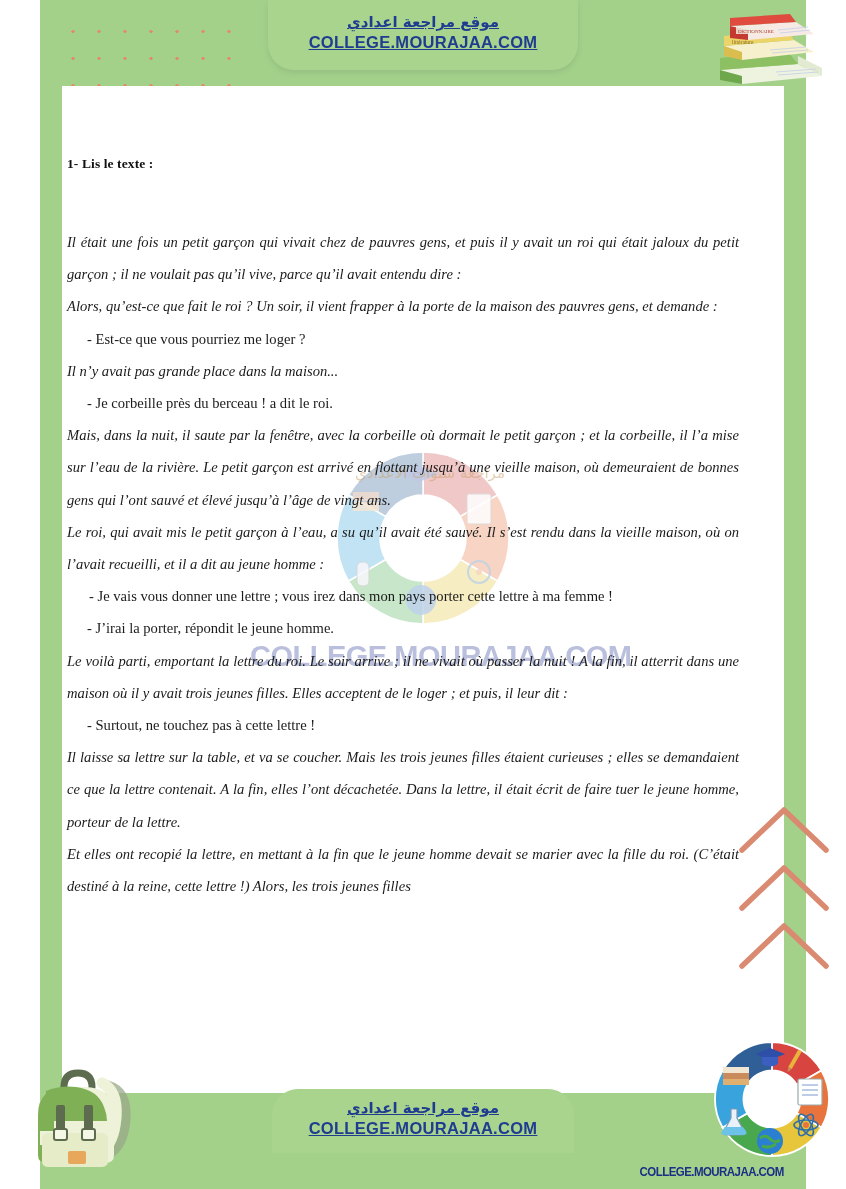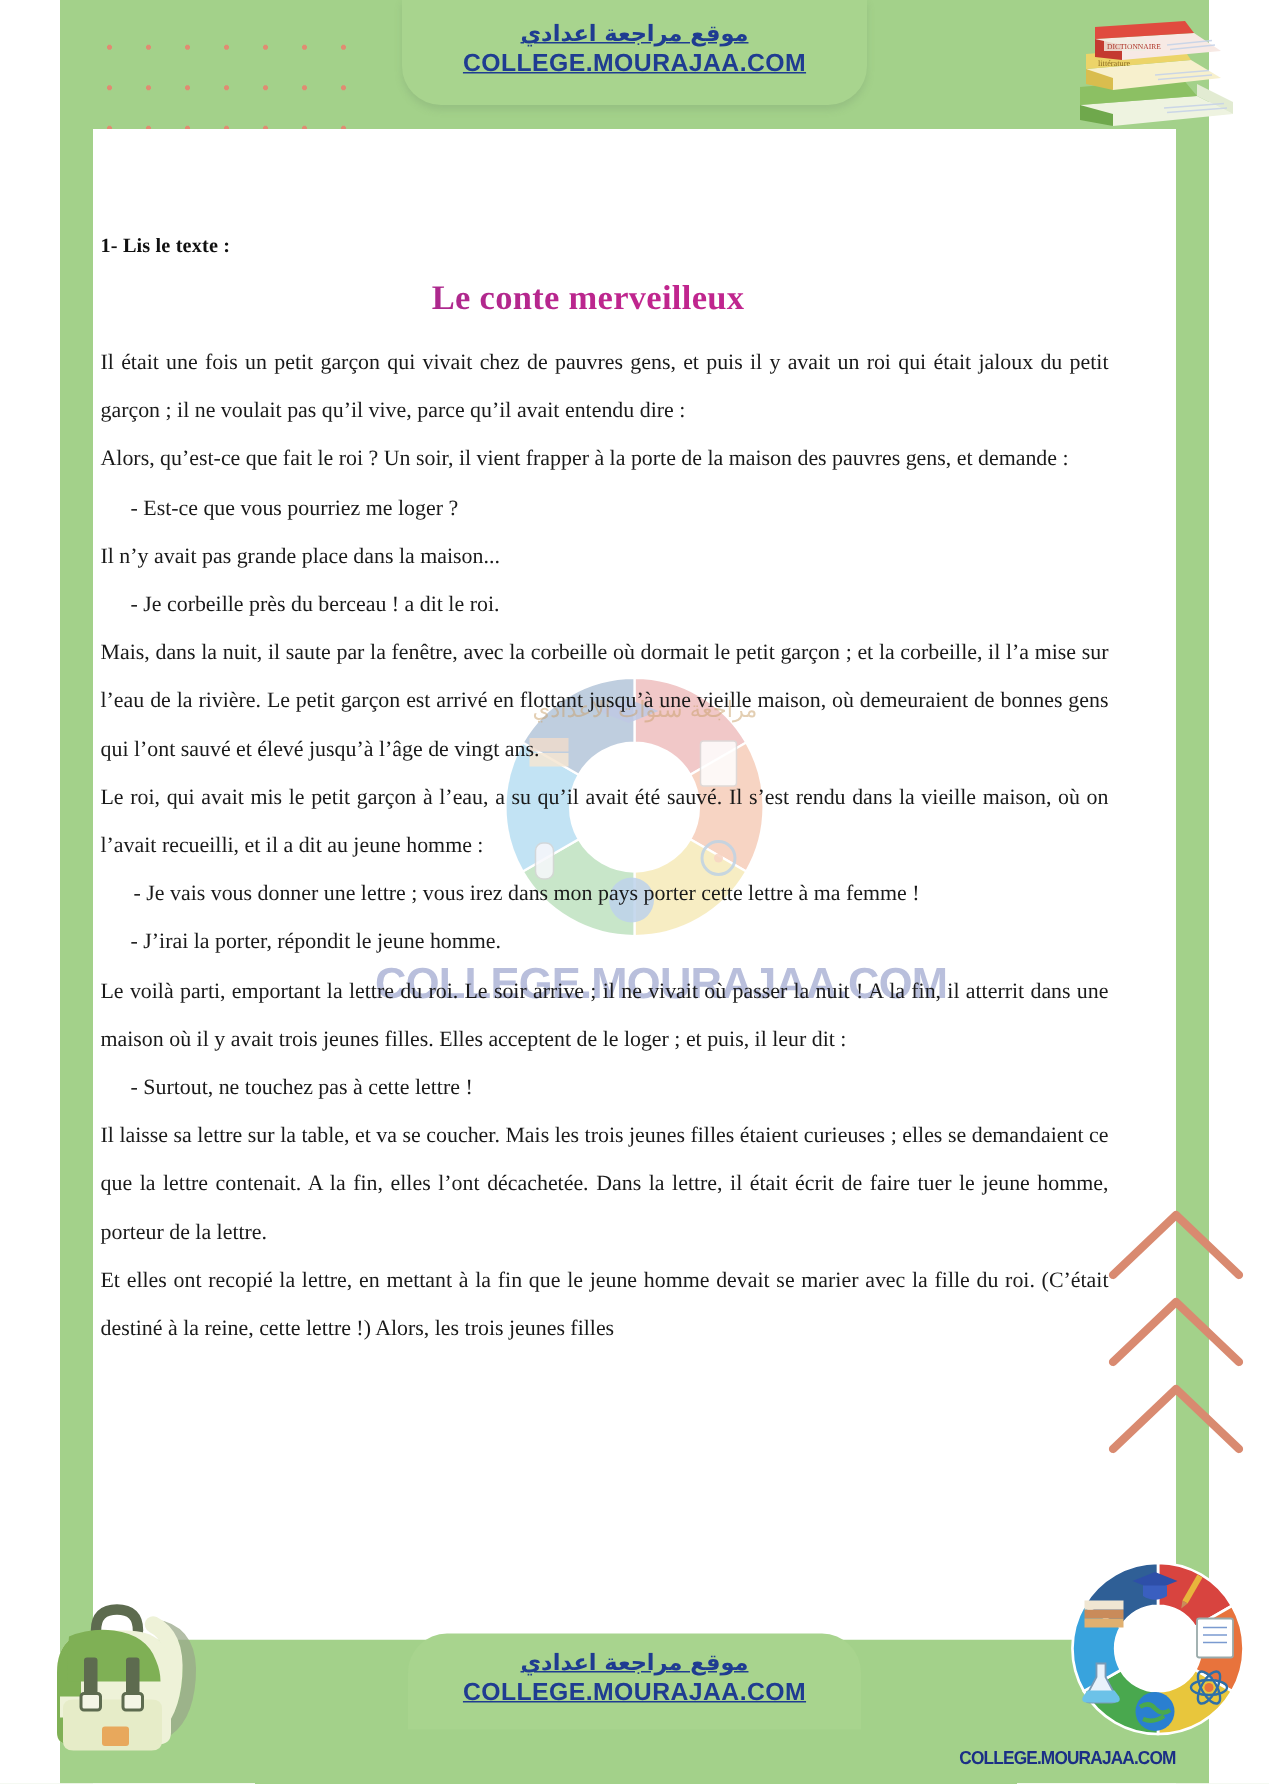--- a/index.html
+++ b/index.html
@@ -167,22 +167,22 @@
     line-height:32.2px;
     text-align:justify;
     text-justify:inter-word;
   }
   .body-text p{margin:0;}
   .body-text p.dash{
     padding-left:36px;
     text-indent:-16px;
   }
   .body-text p.dash.wide{padding-left:52px;text-indent:-30px;}
-  .body-text p.plain{text-align:justify;}
-  .body-text p.last{text-align:justify;}
+  .body-text p.plain{text-align:justify;font-style:italic;}
+  .body-text p.last{text-align:justify;font-style:italic;}
 </style>
 </head>
 <body>
 
 <div class="page">
 
   <div class="frame-top"></div>
   <div class="frame-bottom"></div>
   <div class="frame-left"></div>
   <div class="frame-right"></div>
@@ -268,21 +268,20 @@
         <path d="M60 36 L96 33"></path>
           <path d="M62 39 L98 36"></path>
         <path d="M66 58 L106 55"></path>
           <path d="M68 61 L108 58"></path>
       </g>
     </svg>
   </div>
 
   <div class="content">
     <div class="instruction">1- Lis le texte :</div>
-    <div class="doc-title">Le conte merveilleux</div>
     <div class="body-text">
         <p class="plain">Il était une fois un petit garçon qui vivait chez de pauvres gens, et puis il y avait un roi qui était jaloux du petit garçon ; il ne voulait pas qu’il vive, parce qu’il avait entendu dire :</p>
         <p class="plain">Alors, qu’est-ce que fait le roi ? Un soir, il vient frapper à la porte de la maison des pauvres gens, et demande :</p>
         <p class="dash">-   Est-ce que vous pourriez me loger ?</p>
         <p class="plain">Il n’y avait pas grande place dans la maison...</p>
         <p class="dash">-   Je corbeille près du berceau ! a dit le roi.</p>
         <p class="plain">Mais, dans la nuit, il saute par la fenêtre, avec la corbeille où dormait le petit garçon ; et la corbeille, il l’a mise sur l’eau de la rivière. Le petit garçon est arrivé en flottant jusqu’à une vieille maison, où demeuraient de bonnes gens qui l’ont sauvé et élevé jusqu’à l’âge de vingt ans.</p>
         <p class="plain">Le roi, qui avait mis le petit garçon à l’eau, a su qu’il avait été sauvé. Il s’est rendu dans la vieille maison, où on l’avait recueilli, et il a dit au jeune homme :</p>
         <p class="dash wide">-   Je vais vous donner une lettre ; vous irez dans mon pays porter cette lettre à ma femme !</p>
         <p class="dash">-   J’irai la porter, répondit le jeune homme.</p>

